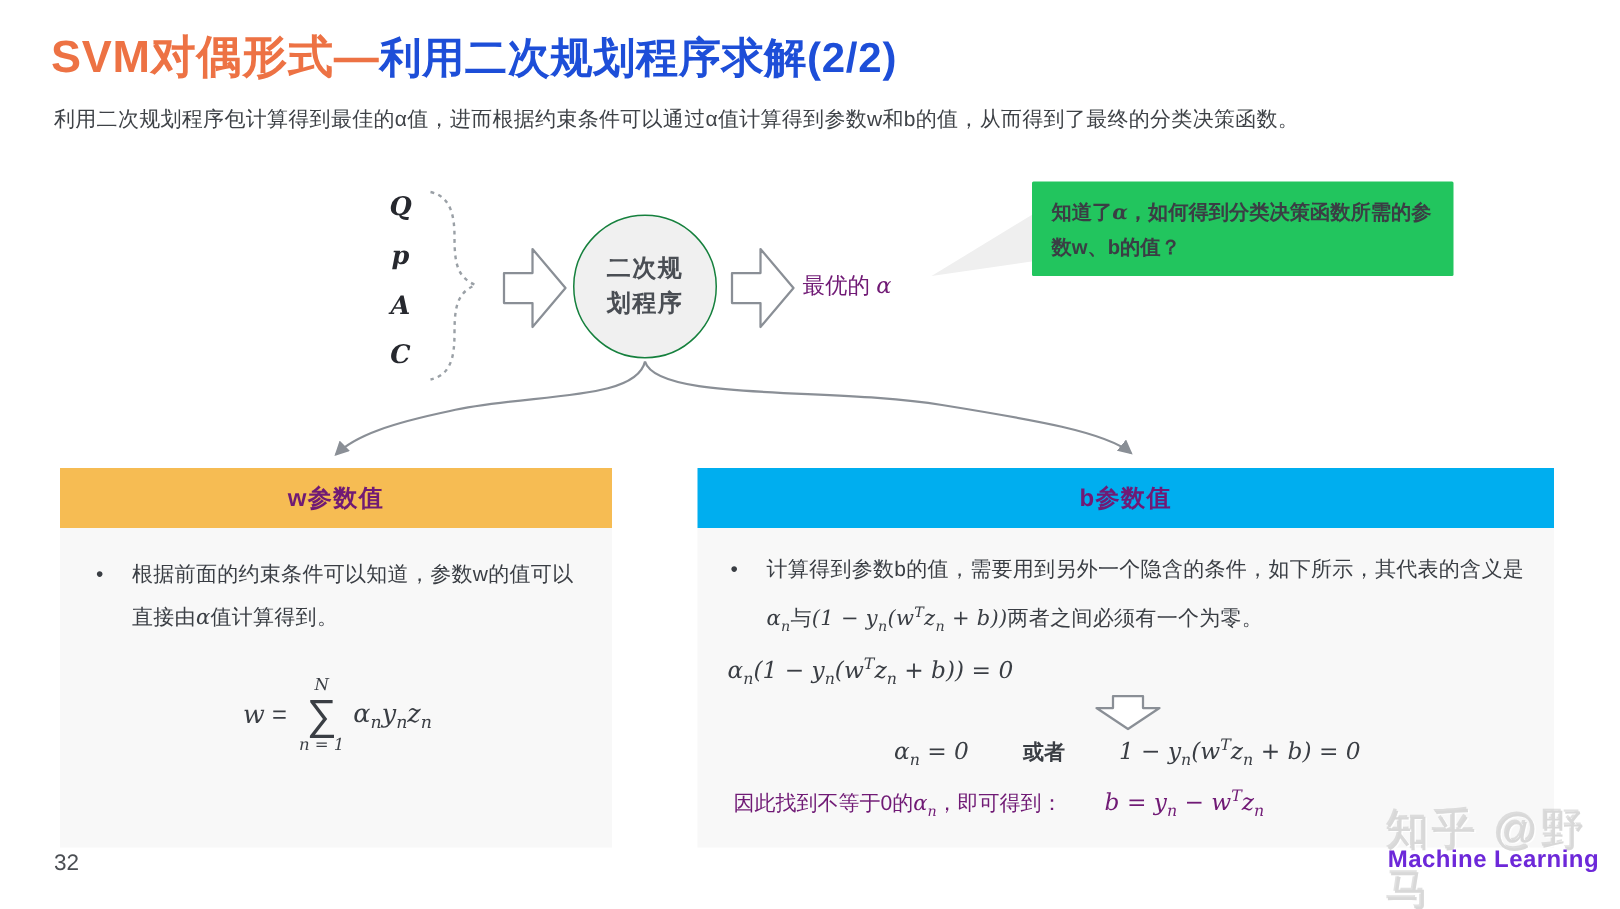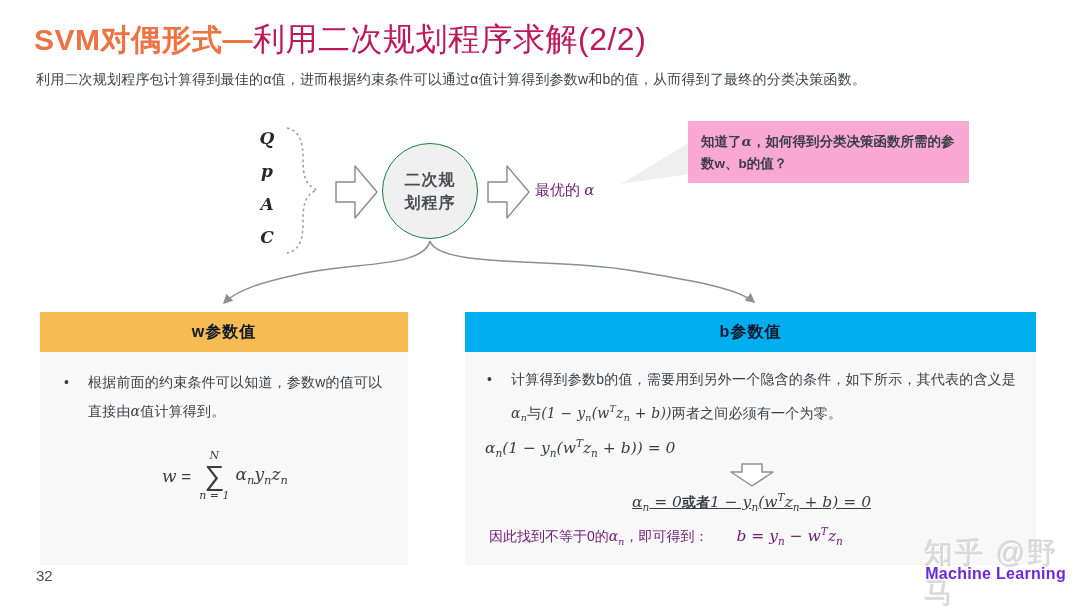--- a/index.html
+++ b/index.html
@@ -3,60 +3,60 @@
 <meta charset="utf-8">
 <style>
   * { margin:0; padding:0; box-sizing:border-box; }
   html,body { background:#e8e8e8; }
   body { font-family:"Liberation Sans","DejaVu Sans",sans-serif; }
   .slide { position:relative; width:1080px; height:606px; background:#ffffff; overflow:hidden; margin:0 auto; }
 
   
   .title-row { position:absolute; left:34px; top:18px; display:flex; align-items:baseline; white-space:nowrap; }
   .title-accent { color:#ED7244; font-size:30px; font-weight:bold; letter-spacing:0.5px; }
-  .title-rest { color:#be185d; font-size:32px; font-weight:normal; letter-spacing:0.5px; }
+  .title-rest { color:#1d4ed8; font-size:28px; font-weight:bold; letter-spacing:0.5px; }
   .subtitle { position:absolute; left:36px; top:71px; width:1010px; font-size:14px; color:#3E4247; letter-spacing:0.2px; }
 
   
   .overlay { position:absolute; inset:0; width:1080px; height:606px; pointer-events:none; z-index:1; }
   .qpac { position:absolute; left:252px; top:128px; width:30px; display:flex; flex-direction:column; align-items:center; gap:12px; z-index:2; }
   .qpac span { font-family:"DejaVu Serif","Liberation Serif",serif; font-style:italic; font-weight:bold; font-size:17px; color:#26282E; line-height:21px; }
   .process-circle { position:absolute; left:382px; top:143px; width:96px; height:96px; border-radius:50%;
         background:#F0F0F0; border:1px solid #15803d; display:flex; flex-direction:column; align-items:center; justify-content:center; z-index:2; }
   .process-circle span { font-size:16px; font-weight:bold; color:#4A4E54; line-height:23px; letter-spacing:1px; }
   .optimal-alpha { position:absolute; left:535px; top:181px; font-size:15px; color:#701a75; z-index:2; }
-  .bubble { position:absolute; left:688px; top:121px; width:281px; background:#f9a8d4; padding:10px 12px 9px 13px;
+  .bubble { position:absolute; left:688px; top:121px; width:281px; background:#22c55e; padding:10px 12px 9px 13px;
         font-size:13.5px; font-weight:bold; color:#3A3E44; line-height:1.6; z-index:2; border-radius:1px; }
 
   
   .panel { position:absolute; top:312px; z-index:2; }
   .panel-w { left:40px; width:368px; }
   .panel-b { left:465px; width:571px; }
   .panel-header { height:40px; display:flex; align-items:center; justify-content:center;
-        color:#0f172a; font-size:16px; font-weight:bold; letter-spacing:1px; }
+        color:#701a75; font-size:16px; font-weight:bold; letter-spacing:1px; }
   .panel-w .panel-header { background:#F6BC53; }
   .panel-b .panel-header { background:#00AEEF; }
   .panel-body { background:#F8F8F8; height:213px; }
   .panel-w .panel-body { padding:16px 20px 0 22px; }
   .panel-b .panel-body { padding:13px 18px 0 20px; }
   .bullet-row { display:flex; }
   .bullet-mark { width:26px; color:#3A3E44; font-size:14px; line-height:29px; flex:none; text-align:left; padding-left:2px; }
   .bullet-text { font-size:14px; color:#3A3E44; line-height:29px; letter-spacing:0.2px; }
 
   
   .mi { font-family:"DejaVu Serif","Liberation Serif",serif; font-style:italic; }
   [data-formula] sub { font-size:0.68em; }
   [data-formula] sup { font-size:0.68em; }
   .w-formula { display:flex; align-items:center; justify-content:center; margin-top:24px; color:#3A3E44; font-size:17px; }
   .sigma-stack { display:inline-flex; flex-direction:column; align-items:center; margin:0 6px 0 8px; }
   .sigma-top, .sigma-bottom { font-family:"DejaVu Serif","Liberation Serif",serif; font-style:italic; font-size:11px; color:#3A3E44; line-height:12px; }
   .sigma-sym { font-size:28px; line-height:28px; color:#3A3E44; }
   .eq-main { text-align:left; font-size:15.5px; color:#3A3E44; margin-top:5px; }
   .down-arrow-wrap { display:flex; justify-content:center; margin-top:3px; }
-  .eq-row { display:flex; justify-content:center; align-items:baseline; font-size:15.5px; color:#3A3E44; margin-top:4px;text-decoration:underline; }
+  .eq-row { display:flex; justify-content:center; align-items:baseline; gap:36px; font-size:15.5px; color:#3A3E44; margin-top:4px; }
   .or-label { font-size:14px; font-weight:bold; color:#3A3E44; }
   .conclusion-row { display:flex; align-items:flex-end; margin-top:12px; font-size:14px; color:#701a75; padding-left:4px; }
   .conclusion-eq { margin-left:28px; font-size:15.5px; }
   .highlight-line { text-align:center; margin-top:10px; font-size:14.5px; font-weight:bold; color:#E60012; }
 
   
   .page-num { position:absolute; left:36px; top:567px; font-size:15px; color:#4B4E53; z-index:3; }
   .watermark { position:absolute; left:876px; top:534px; font-size:29px; letter-spacing:2px; color:#D8D8D8; z-index:6;
         text-shadow:1px 1px 0 rgba(255,255,255,0.9), -1px -1px 0 rgba(170,170,170,0.35);margin-left:48px; }
   .footer-brand { position:absolute; right:14px; top:565px; font-size:16px; font-weight:bold; color:#6d28d9; z-index:7; letter-spacing:0.3px; }

